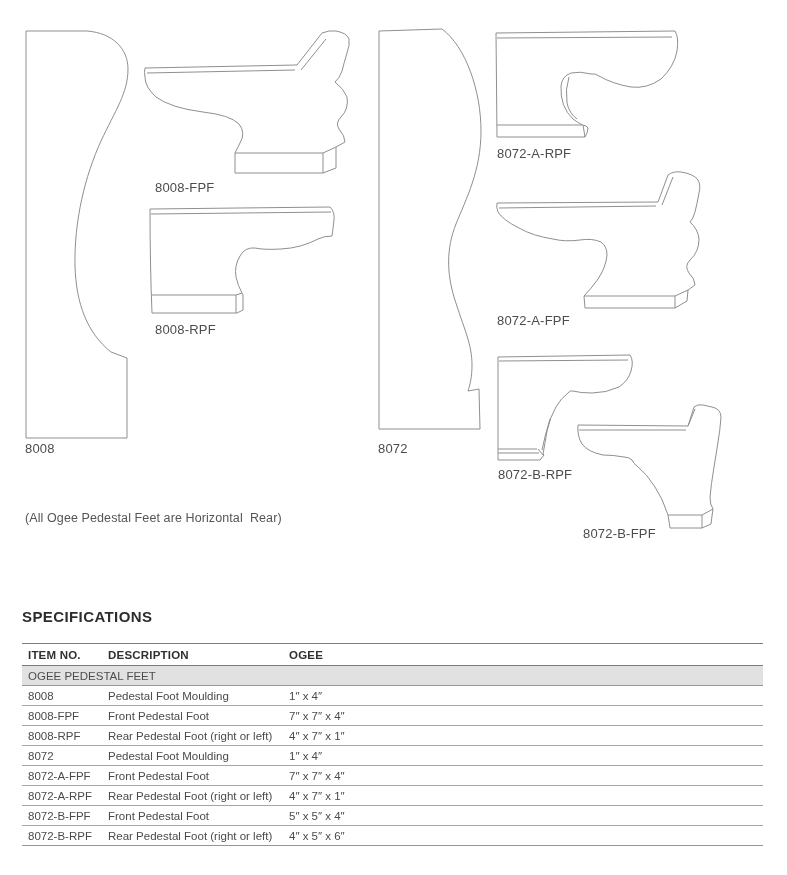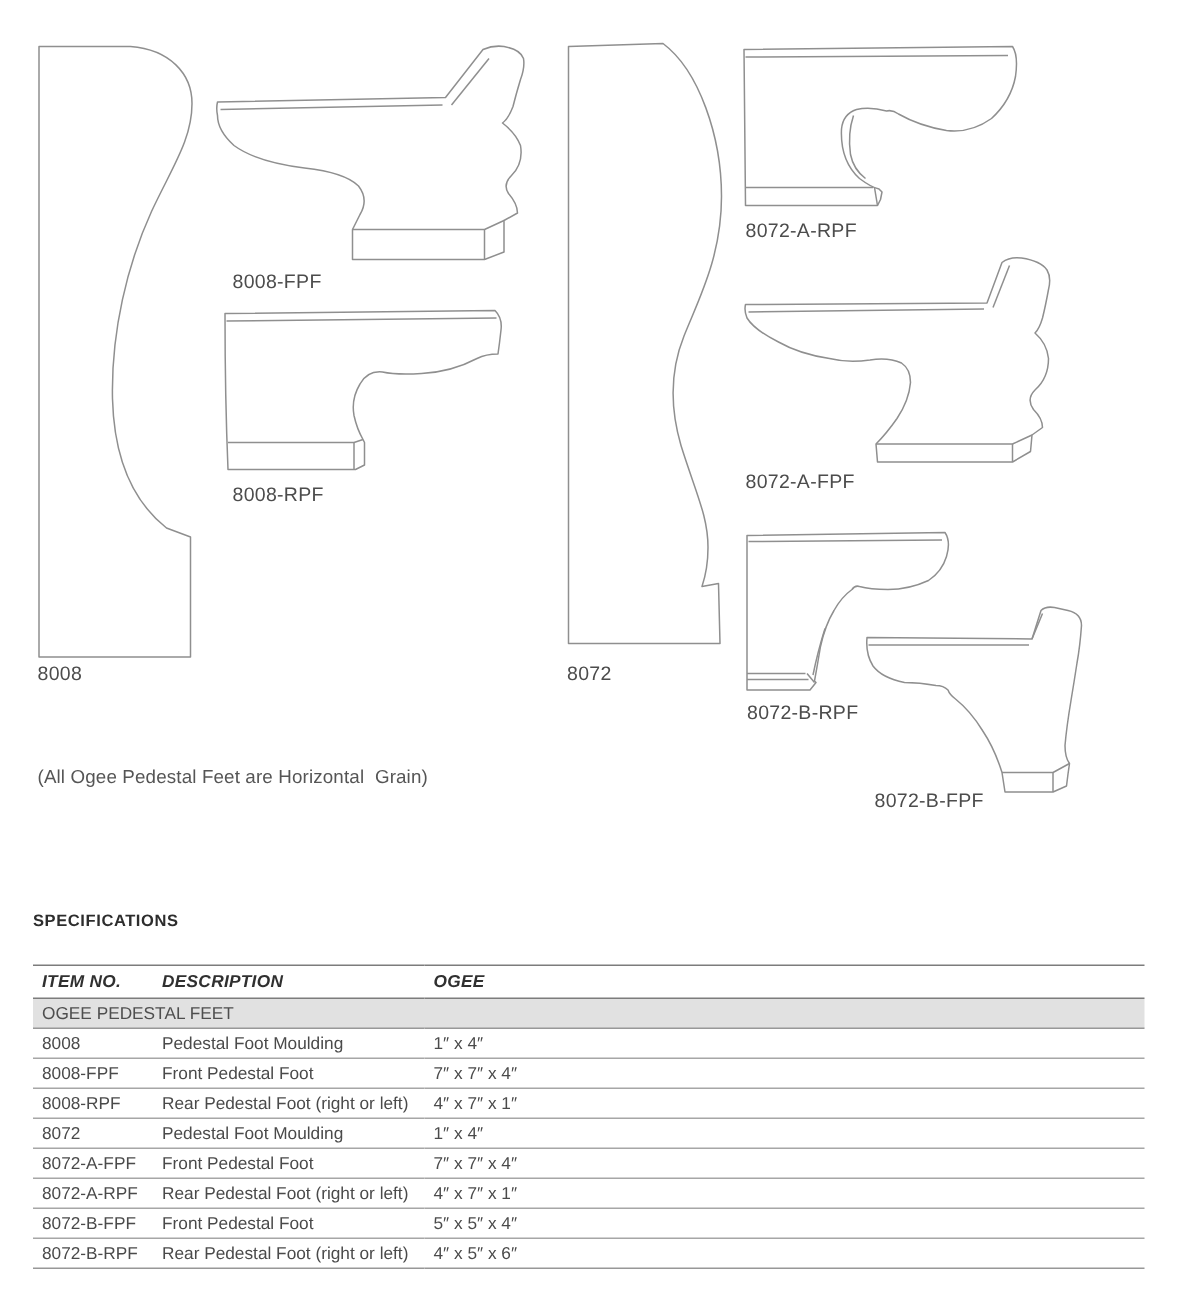--- a/index.html
+++ b/index.html
@@ -12,34 +12,33 @@
   .outline{fill:#ffffff;stroke:#8f8f8f;stroke-width:1;stroke-linejoin:round;}
   .inner{fill:none;stroke:#8f8f8f;stroke-width:1;stroke-linejoin:round;}
   .dlabel{
     position:absolute;font-size:13px;color:#4c4c4c;letter-spacing:0.2px;white-space:nowrap;
   }
   .note{
     position:absolute;left:25px;top:511px;font-size:12.5px;color:#555555;
     white-space:pre;letter-spacing:0.1px;
   }
   .spec-title{
-    position:absolute;left:22px;top:608px;font-size:11px;font-weight:bold;
+    position:absolute;left:22px;top:608px;font-size:15px;font-weight:bold;
     color:#2d2d2d;letter-spacing:0.4px;
   }
   table.specs{
     position:absolute;left:22px;top:643px;width:741px;
     border-collapse:collapse;table-layout:fixed;
     font-size:11.5px;color:#4a4a4a;
   }
   table.specs th{
     text-align:left;font-weight:bold;color:#303030;
     padding:0 6px;height:21px;letter-spacing:0.2px;
     border-top:1px solid #7c7c7c;border-bottom:1px solid #7c7c7c;
     vertical-align:middle;
-    font-style:italic;
   }
   table.specs td{
     padding:0 6px;height:19px;vertical-align:middle;
     border-bottom:1px solid #a6a6a6;
     white-space:nowrap;overflow:hidden;
   }
   table.specs tr.section td{
     background:#e1e1e1;color:#4e4e4e;height:19px;
     border-bottom:1px solid #989898;
   }
@@ -124,21 +123,21 @@
     <svg width="150" height="140" viewBox="0 0 150 140">
       <path class="outline" d="M3,30 L113,31 L119,12 Q122,9 128,10 L137,12 Q146,14 146,22 Q145,36 143,47 Q141,60 139,72 Q136,90 135,102 Q135,110 138,114 L137,121 L136,129 L127,133 L95,133 L93,120 Q88,104 80,92 Q72,79 62,71 Q58,68 57,65 Q54,62 49,62 Q38,60 28,60 Q13,57 7,49 Q2,41 3,30 Z"></path>
       <path class="inner" d="M4,35 L111,35"></path>
       <path class="inner" d="M113,31 L120,14"></path>
       <path class="inner" d="M93,120 L127,120 L138,114"></path>
       <path class="inner" d="M127,120 L127,133"></path>
     </svg>
   </div>
   <div class="dlabel" style="left:583px;top:526px;">8072-B-FPF</div>
 
-  <div class="note">(All Ogee Pedestal Feet are Horizontal  Grain)</div>
+  <div class="note">(All Ogee Pedestal Feet are Horizontal  Rear)</div>
 
   <div class="spec-title">SPECIFICATIONS</div>
 
   <table class="specs">
     <colgroup>
         <col class="c1">
         <col class="c2">
         <col class="c3">
       </colgroup>
     <thead>

